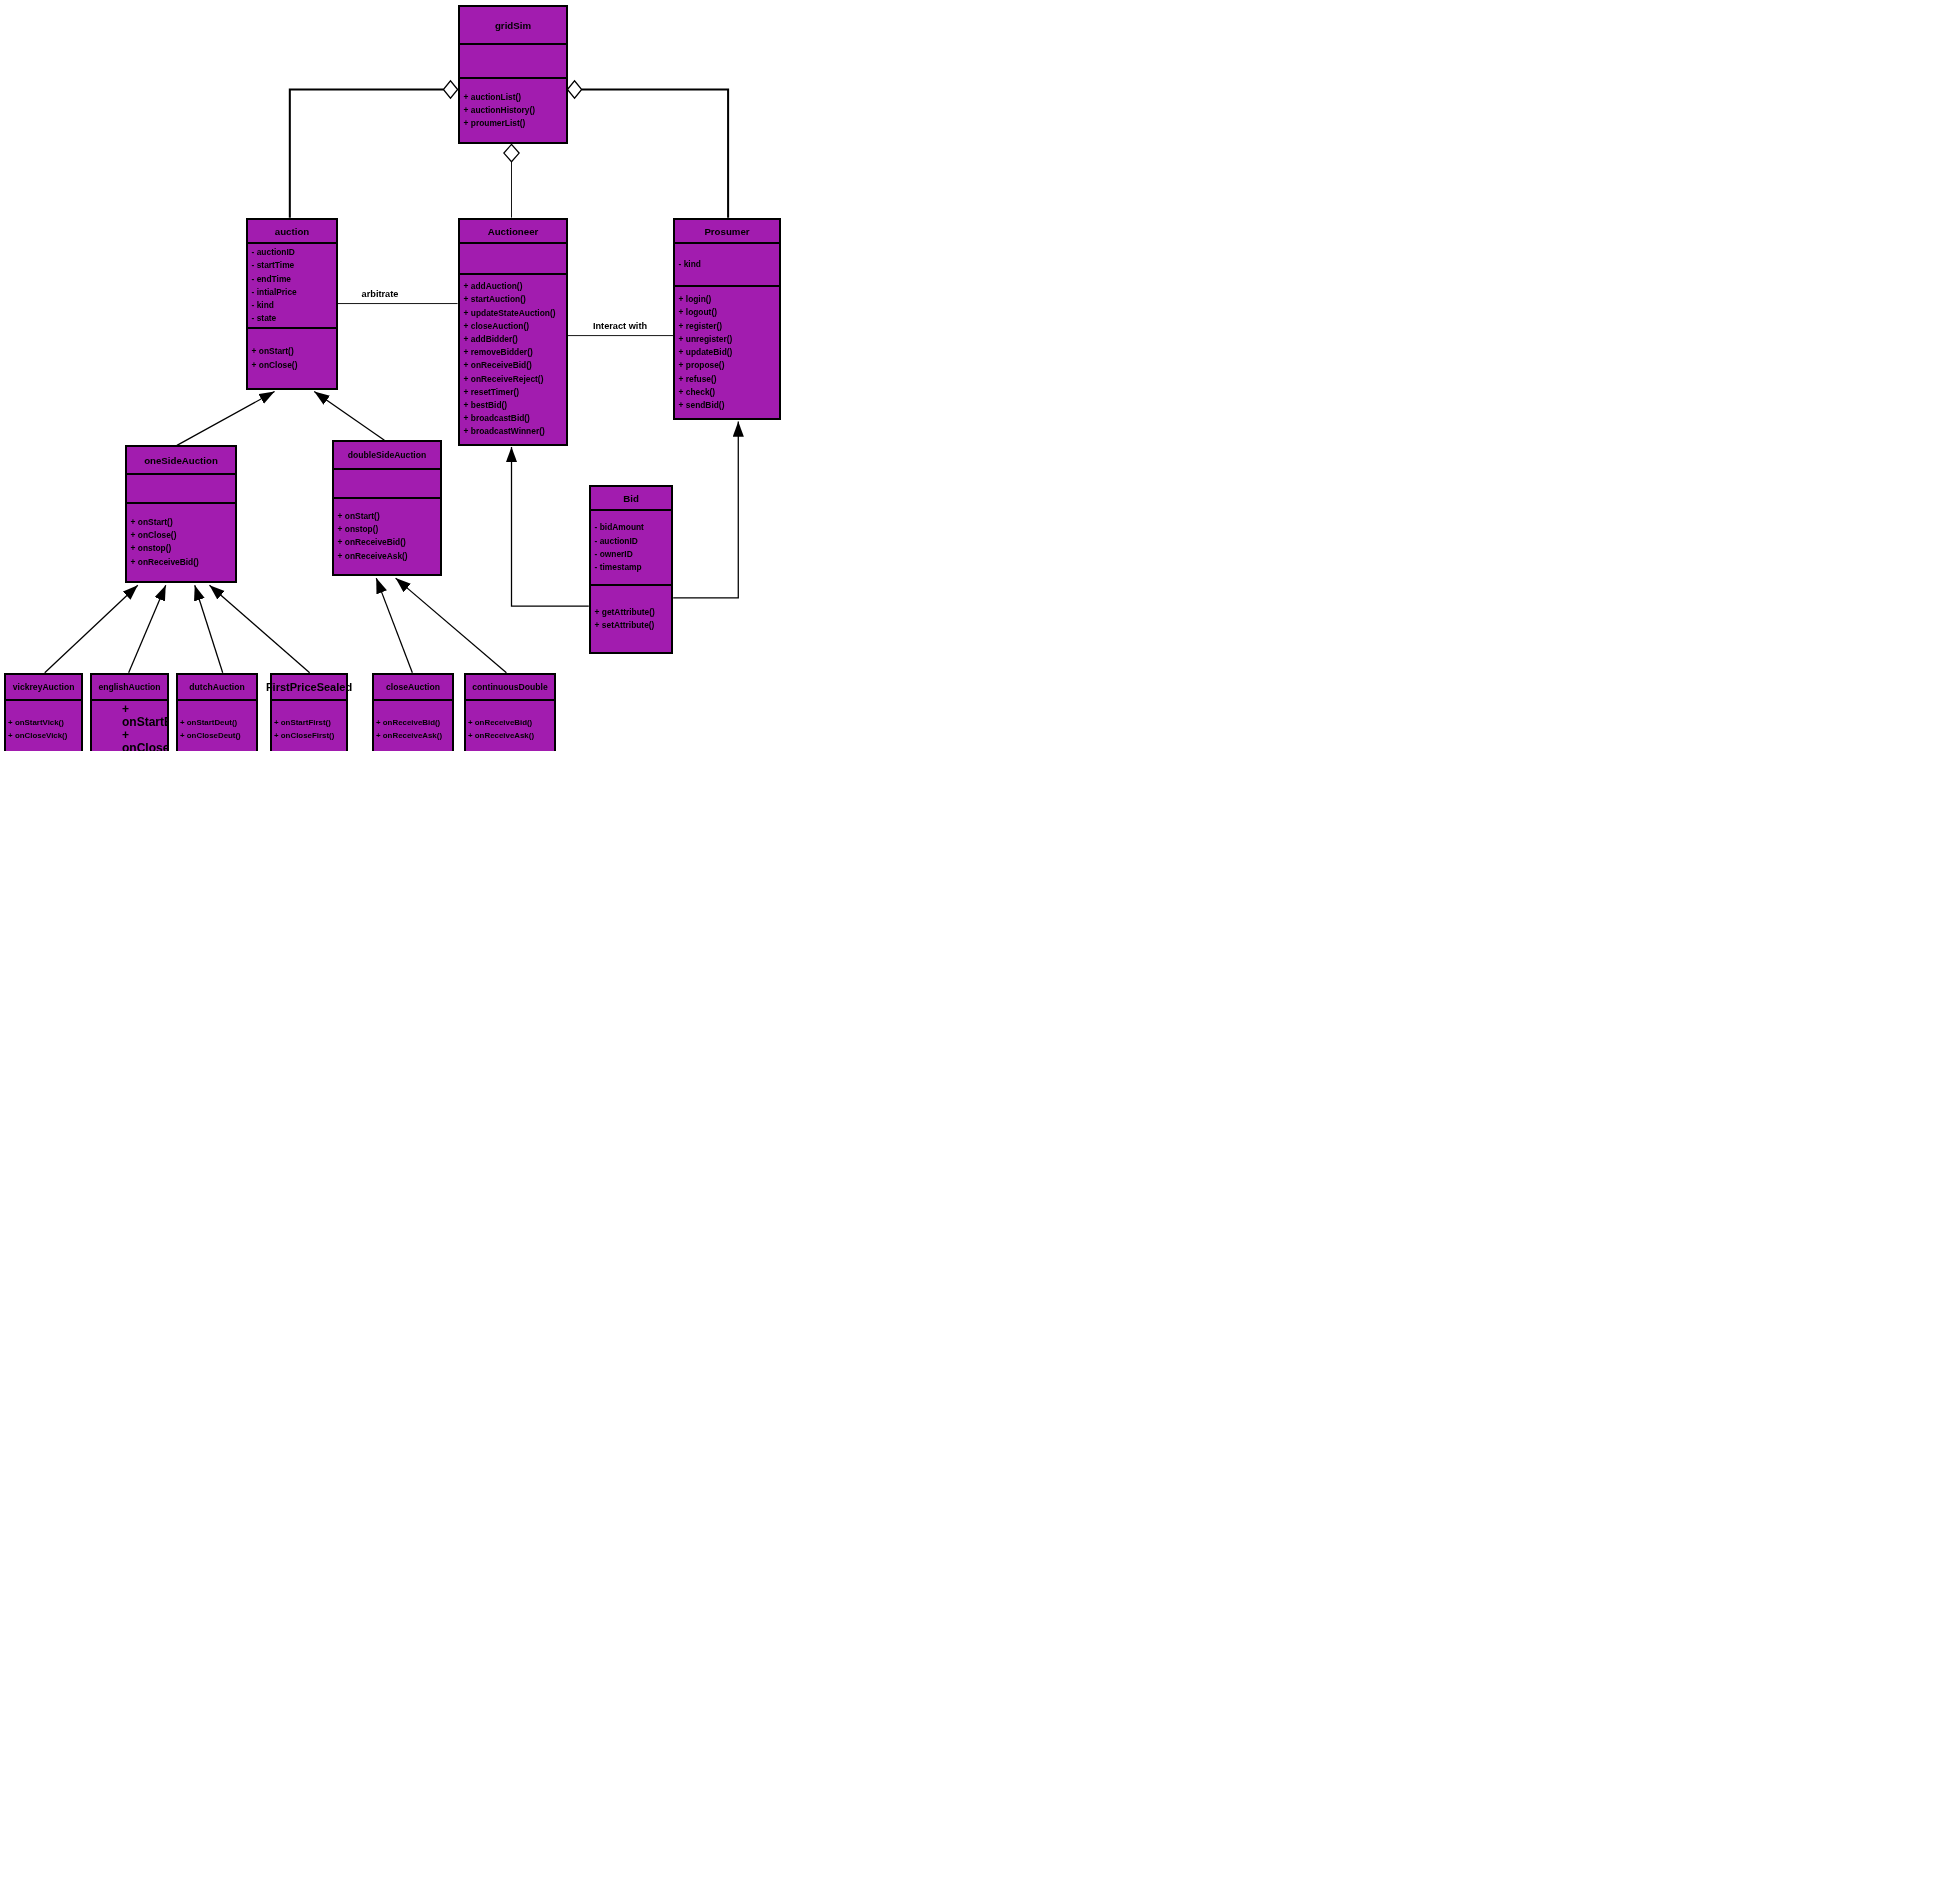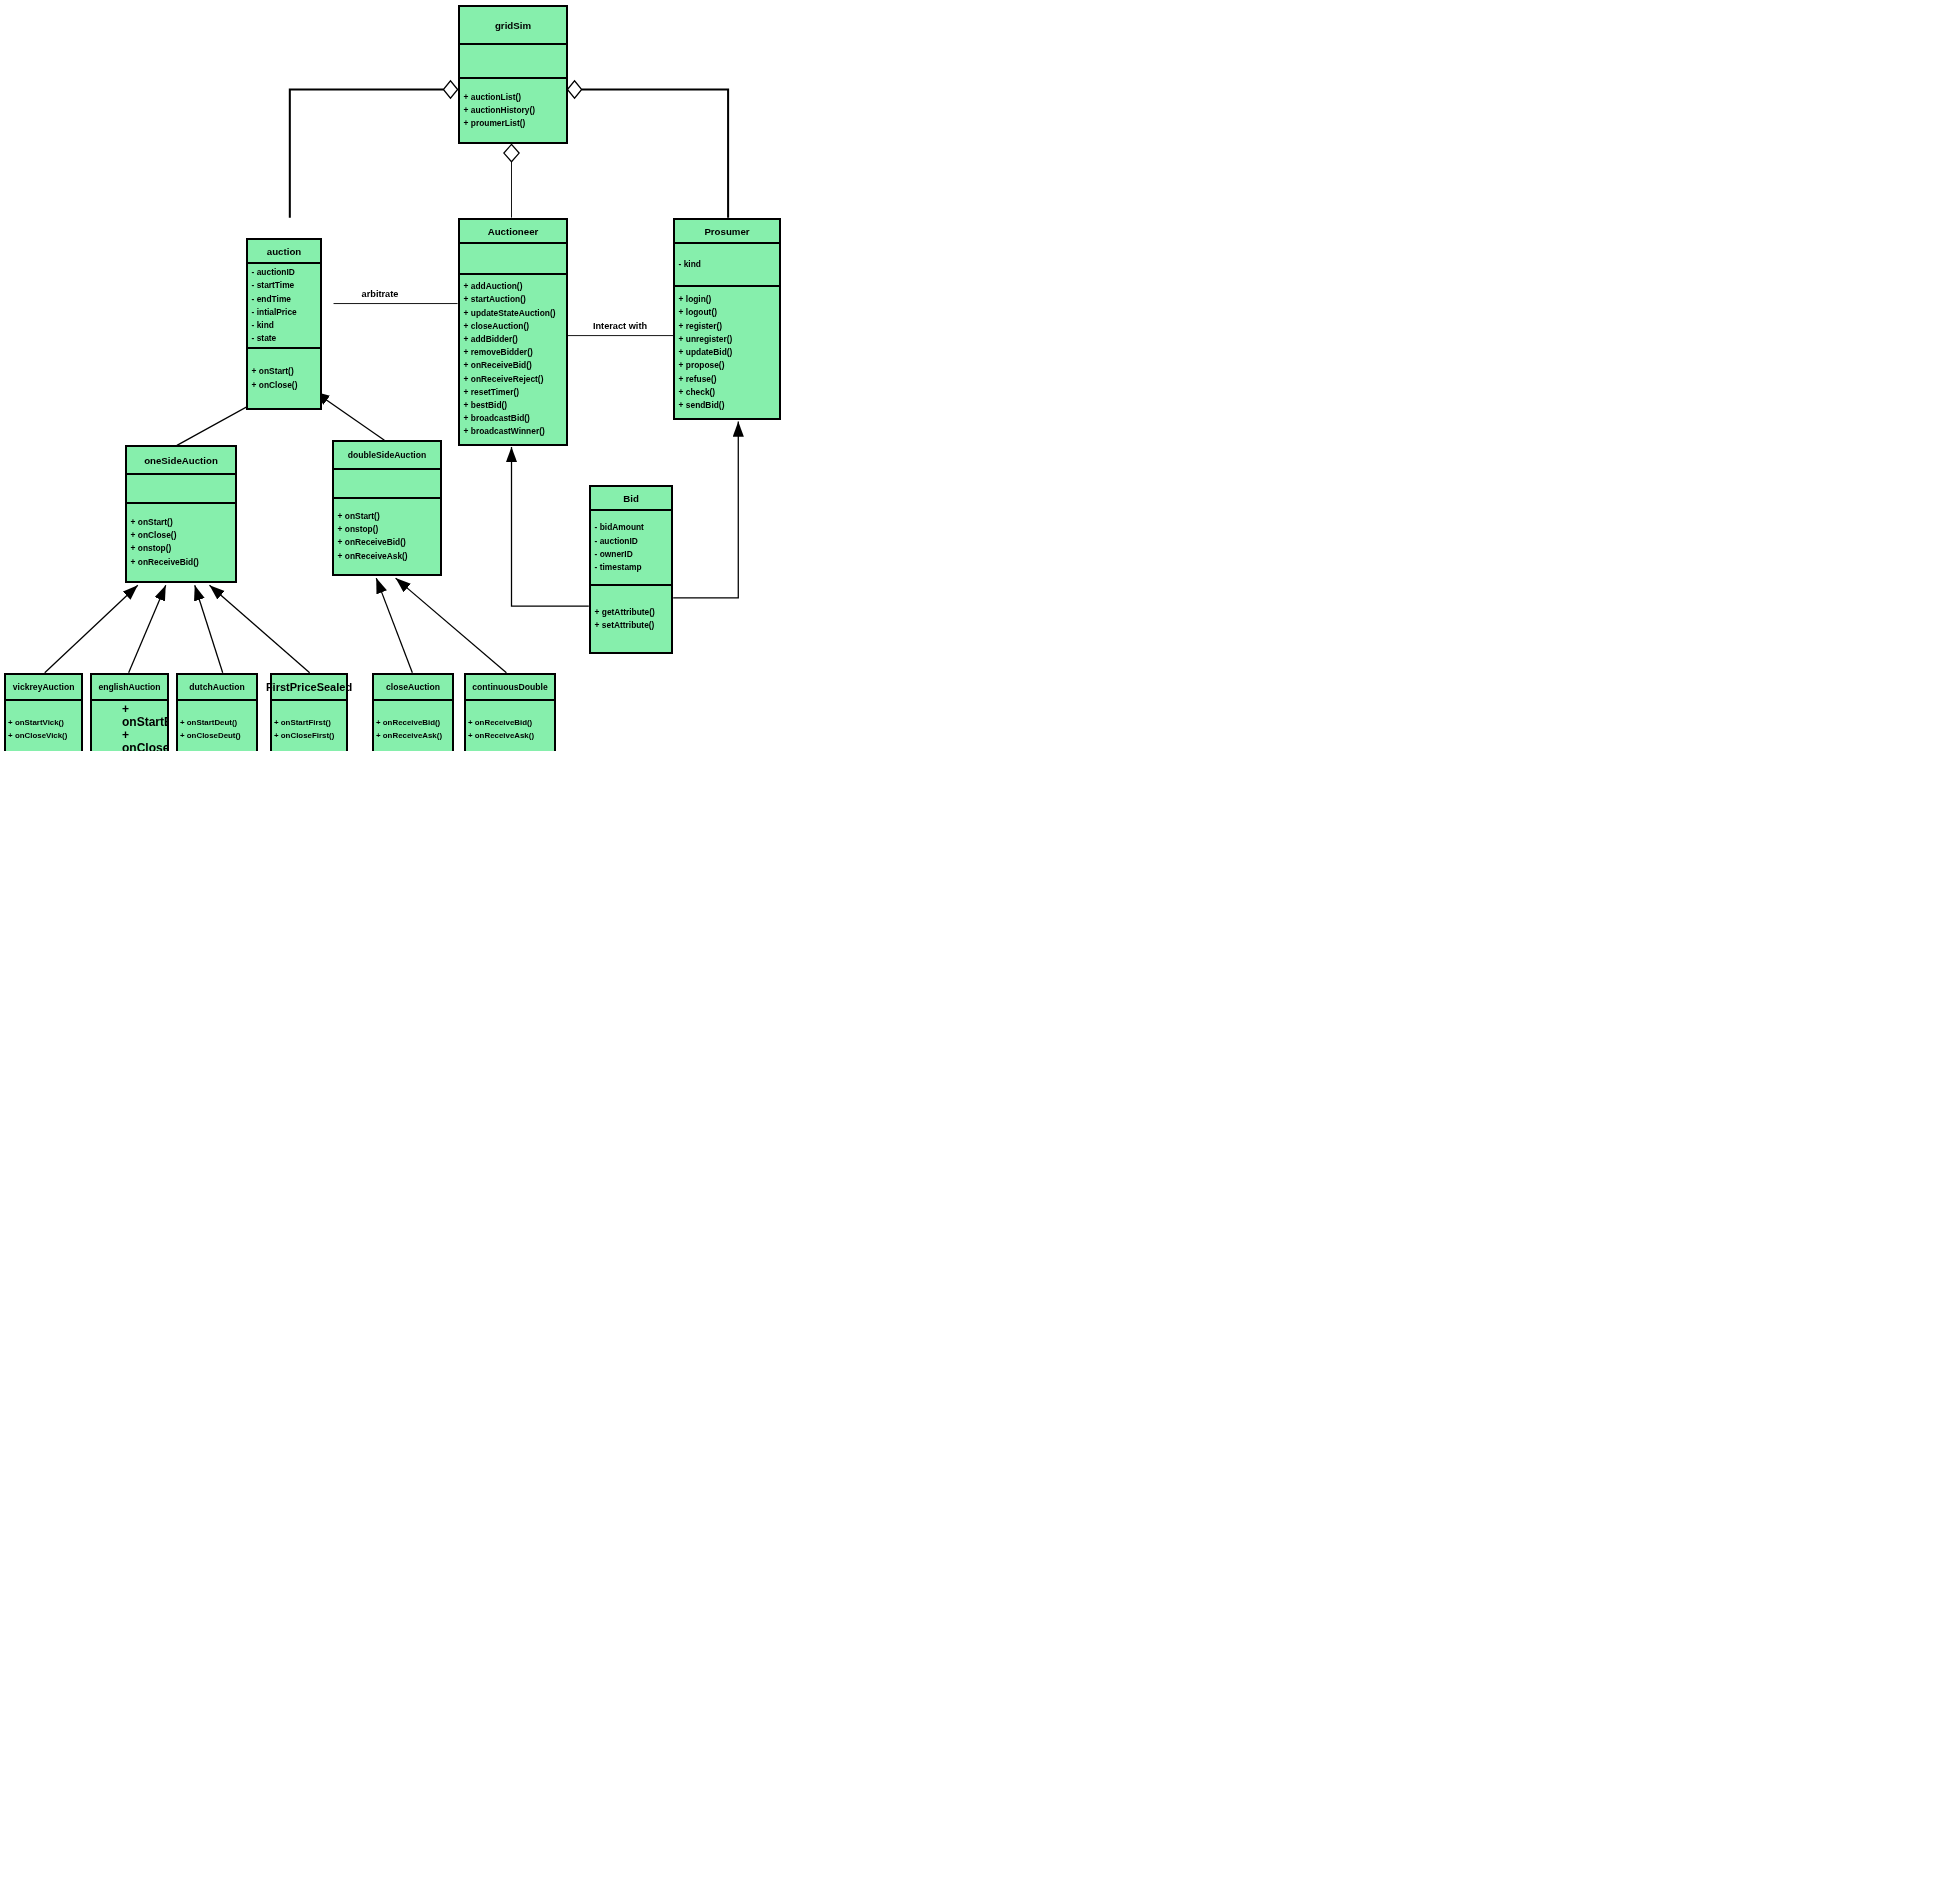--- a/index.html
+++ b/index.html
@@ -2,21 +2,21 @@
 <html style="font-size:8.1px"><head>
 <meta charset="utf-8">
 <style>
   html,body{margin:0;padding:0;background:#ffffff;}
   .canvas{
     position:relative;width:782px;height:751px;background:#ffffff;
     font-family:"Liberation Sans", sans-serif;overflow:hidden;
   }
   .wires{position:absolute;left:0;top:0;z-index:1;}
   .cls{
-    position:absolute;background:#86efac;border:2px solid #000;
+    position:absolute;background:#a21caf;border:2px solid #000;
     display:flex;flex-direction:column;box-sizing:border-box;z-index:2;
   }
   .t{
     border-bottom:2px solid #000;display:flex;align-items:center;justify-content:center;
     font-size:9.7px;font-weight:bold;color:#000;flex:none;
   }
   .a{border-bottom:2px solid #000;flex:none;}
   .a,.m{
     display:flex;flex-direction:column;justify-content:center;
     padding:1px 3.6px;font-size:8.4px;font-weight:bold;line-height:13.2px;
@@ -73,21 +73,21 @@
   <div class="edge-label" style="left:567px;top:320px;width:106px;">Interact with</div>
 
   <div class="cls" style="left:458px;top:5.1px;width:110px;height:139px;">
     <div class="t" style="height:36px;">gridSim</div>
     <div class="a" style="height:29.5px;"></div>
     <div class="m">+ auctionList()
 + auctionHistory()
 + proumerList()</div>
   </div>
 
-  <div class="cls" style="left:246px;top:218px;width:76px;height:172px;margin-top:20px;">
+  <div class="cls" style="left:246px;top:218px;width:92px;height:172px;">
     <div class="t" style="height:22.4px;">auction</div>
     <div class="a" style="height:81px;">- auctionID
 - startTime
 - endTime
 - intialPrice
 - kind
 - state</div>
     <div class="m">+ onStart()
 + onClose()</div>
   </div>

